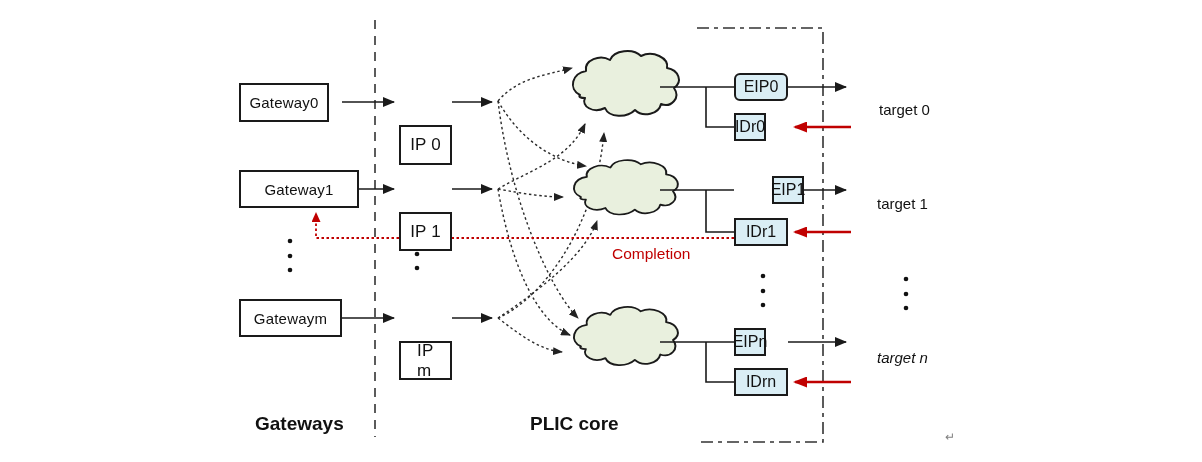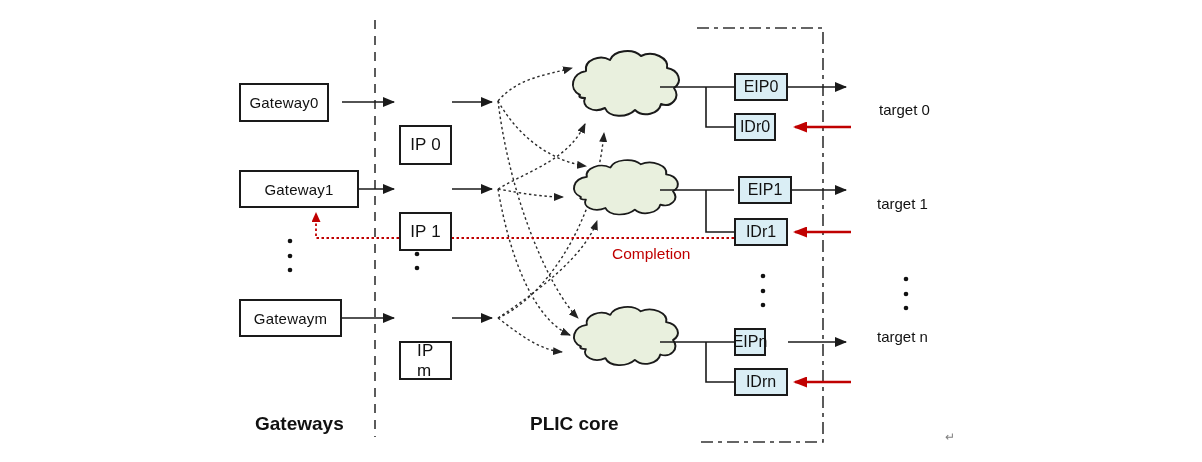--- a/index.html
+++ b/index.html
@@ -139,30 +139,30 @@
   </svg>
 
   <div class="box" style="left:239px;top:83px;width:90px;height:39px;">Gateway0</div>
   <div class="box" style="left:239px;top:170px;width:120px;height:38px;">Gateway1</div>
   <div class="box" style="left:239px;top:299px;width:103px;height:38px;">Gatewaym</div>
 
   <div class="box ipbox" style="left:399px;top:82px;width:53px;height:40px;">IP 0</div>
   <div class="box ipbox" style="left:399px;top:169px;width:53px;height:39px;">IP 1</div>
   <div class="box ipbox" style="left:399px;top:298px;width:53px;height:39px;padding-left:16px;">IP m</div>
 
-  <div class="reg" style="left:734px;top:73px;width:54px;height:28px;">EIP0</div>
-  <div class="reg" style="left:734px;top:113px;width:42px;height:28px;">IDr0</div>
-  <div class="reg" style="left:738px;top:176px;width:54px;height:28px;">EIP1</div>
+  <div class="reg" style="left:734px;top:73px;width:54px;height:28px;border-radius:6px;">EIP0</div>
+  <div class="reg" style="left:734px;top:113px;width:32px;height:28px;">IDr0</div>
+  <div class="reg" style="left:772px;top:176px;width:32px;height:28px;">EIP1</div>
   <div class="reg" style="left:734px;top:218px;width:54px;height:28px;">IDr1</div>
   <div class="reg" style="left:734px;top:328px;width:32px;height:28px;">EIPn</div>
   <div class="reg" style="left:734px;top:368px;width:54px;height:28px;">IDrn</div>
 
   <div class="lbl" style="left:879px;top:101px;text-align:right;">target 0</div>
   <div class="lbl" style="left:877px;top:195px;">target 1</div>
-  <div class="lbl" style="left:877px;top:328px;">target n</div>
+  <div class="lbl" style="left:877px;top:349px;font-style:italic;">target n</div>
 
   <div class="completion" style="left:612px;top:245px;">Completion</div>
 
   <div class="section" style="left:255px;top:413px;">Gateways</div>
   <div class="section" style="left:530px;top:413px;">PLIC core</div>
 
   <div class="retmark" style="left:945px;top:430px;">↵</div>
 </div>
 
 </body></html>

